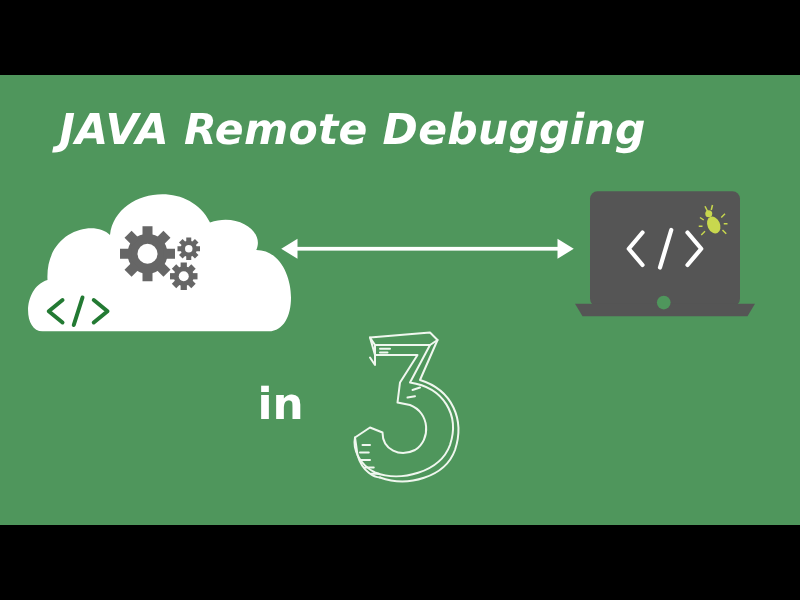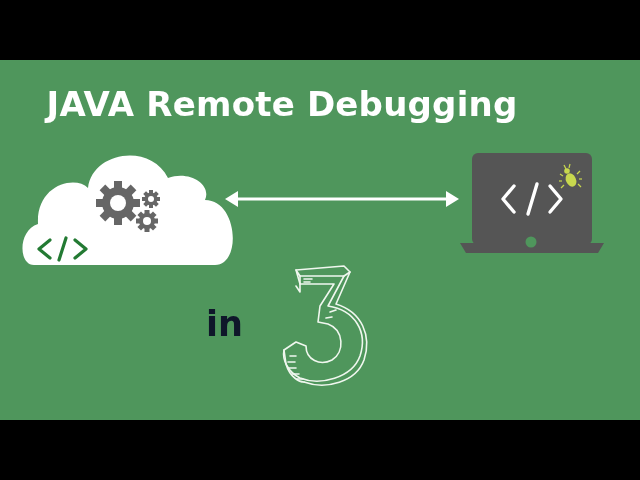--- a/index.html
+++ b/index.html
@@ -1,21 +1,21 @@
 <!DOCTYPE html>
 <html><head>
 <meta charset="utf-8">
 <style>
   html, body { margin:0; padding:0; }
   body { width:640px; height:480px; background:#000; position:relative; overflow:hidden; font-family:"DejaVu Sans", sans-serif; }
   .bar-top { position:absolute; left:0; top:0; width:640px; height:60px; background:#000; }
   .bar-bottom { position:absolute; left:0; top:420px; width:640px; height:60px; background:#000; }
   .stage { position:absolute; left:0; top:60px; width:640px; height:360px; background:#4f965c; }
-  .title { position:absolute; left:0; top:24px; width:564px; text-align:center; color:#fff; font-weight:bold; font-size:34px; letter-spacing:0.2px; line-height:40px; }
-  .word { position:absolute; color:#0f172a; font-weight:bold; font-size:35px; line-height:40px; }
+  .title { position:absolute; left:0; top:24px; width:564px; text-align:center; color:#fff; font-weight:bold; font-size:34px; letter-spacing:0.2px; line-height:40px;font-style:italic; }
+  .word { position:absolute; color:#ffffff; font-weight:bold; font-size:35px; line-height:40px; }
   .word-in { left:206px; top:244px; }
   .word-mins { left:392px; top:244px; }
   svg.abs { position:absolute; left:0; top:0; }
 </style>
 </head>
 <body>
 
 <div class="bar-top"></div>
 
 <div class="stage">

